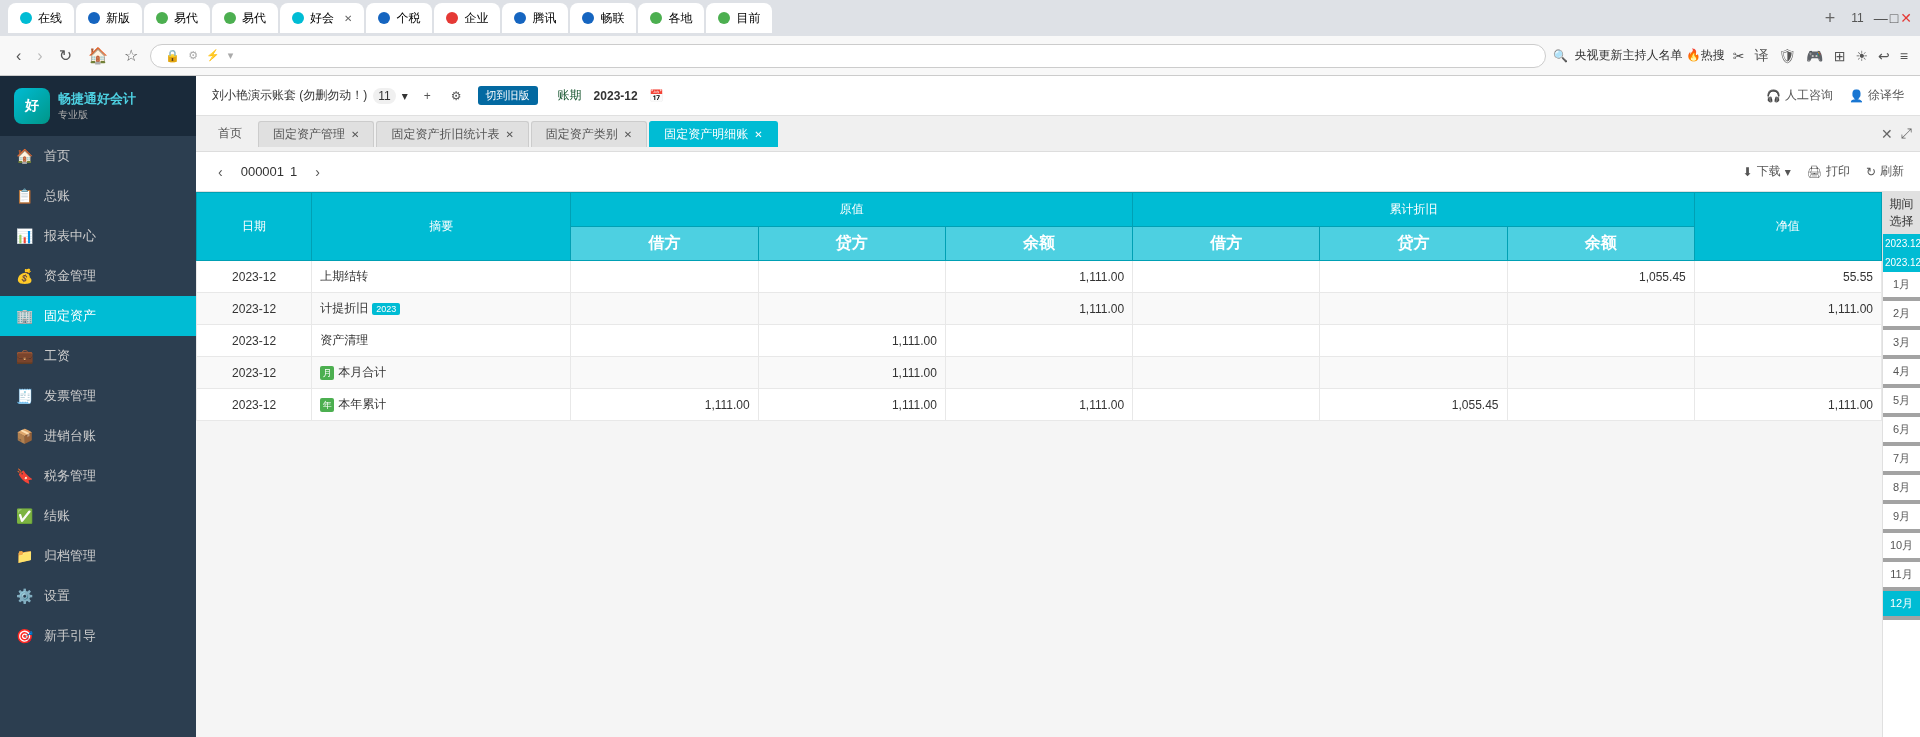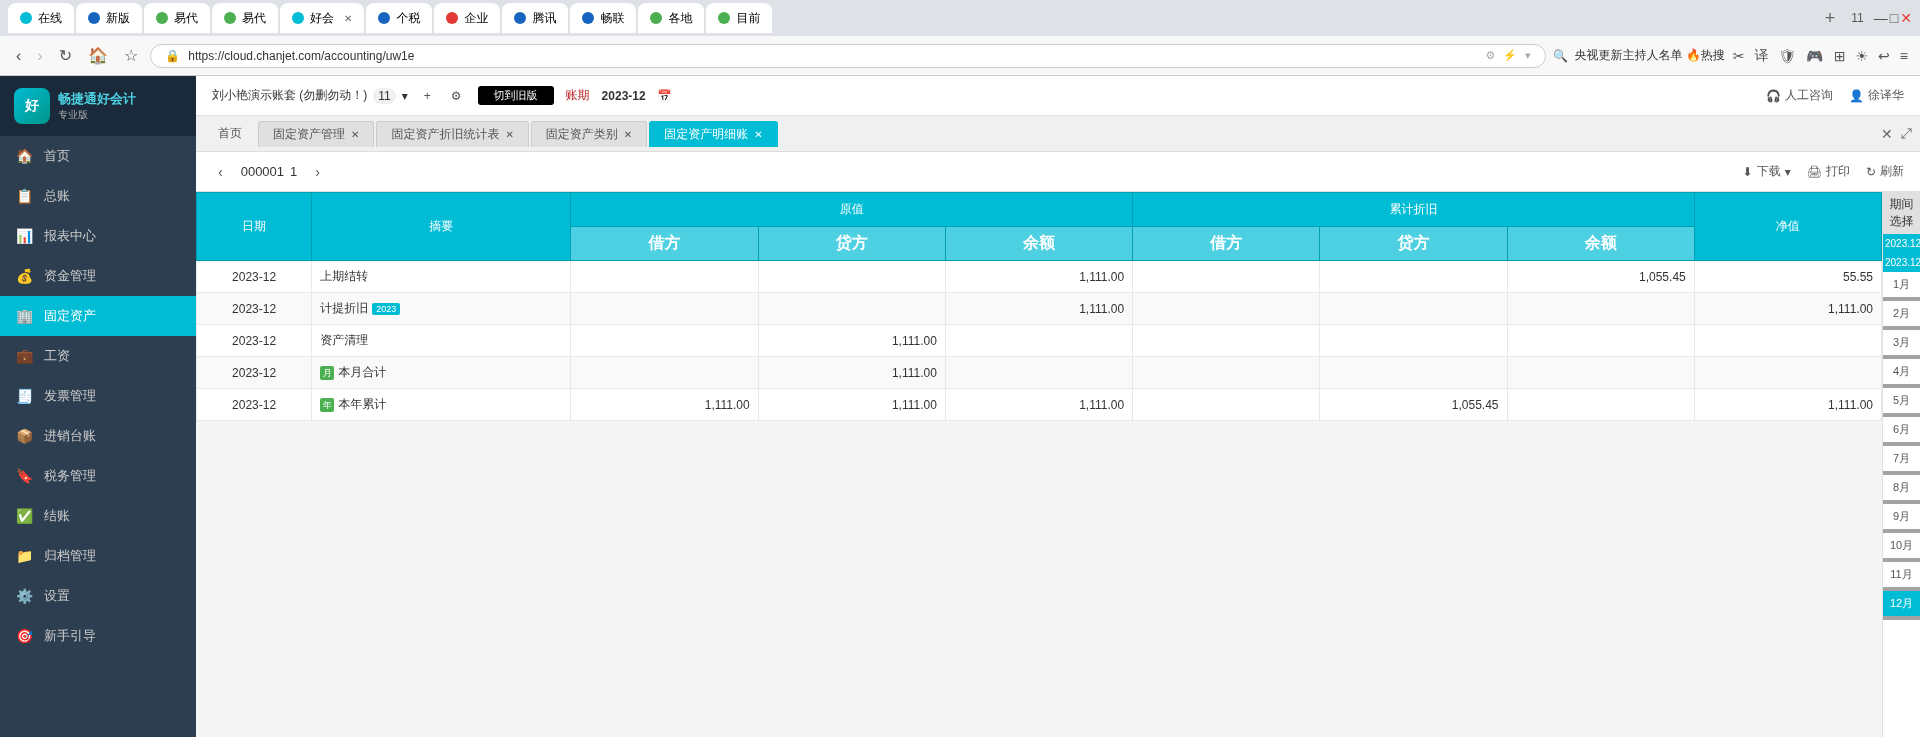--- a/index.html
+++ b/index.html
@@ -38,21 +38,21 @@
     .nav-item { display: flex; align-items: center; padding: 11px 16px; gap: 10px; cursor: pointer; color: #ccc; font-size: 13px; }
     .nav-item.active { background: #00bcd4; color: #fff; }
     .nav-icon { width: 18px; height: 18px; display: flex; align-items: center; justify-content: center; font-size: 14px; }
 
     
     .main-content { flex: 1; display: flex; flex-direction: column; background: #f5f5f5; overflow: hidden; }
 
     
     .top-bar { display: flex; align-items: center; height: 40px; background: #fff; border-bottom: 1px solid #e0e0e0; padding: 0 16px; gap: 12px; }
     .account-selector { display: flex; align-items: center; gap: 6px; font-size: 12px; color: #333; cursor: pointer; }
-    .period-badge { background: #000000; color: #fff; padding: 2px 16px; border-radius: 3px; font-size: 11px; cursor: pointer; }
+    .period-badge { background: #0369a1; color: #fff; padding: 2px 8px; border-radius: 3px; font-size: 11px; cursor: pointer; }
     .calendar-icon { color: #00bcd4; cursor: pointer; }
     .top-bar-right { margin-left: auto; display: flex; align-items: center; gap: 16px; }
     .service-btn { display: flex; align-items: center; gap: 4px; color: #555; font-size: 12px; cursor: pointer; }
     .user-btn { display: flex; align-items: center; gap: 4px; color: #555; font-size: 12px; cursor: pointer; }
 
     
     .page-tabs { display: flex; align-items: center; height: 36px; background: #f0f0f0; border-bottom: 1px solid #ddd; padding: 0 8px; gap: 2px; }
     .page-tab { display: flex; align-items: center; padding: 4px 14px; gap: 6px; cursor: pointer; font-size: 12px; color: #555; border-radius: 3px 3px 0 0; background: #e0e0e0; border: 1px solid #ccc; border-bottom: none; }
     .page-tab.active { background: #00bcd4; color: #fff; border-color: #00bcd4; }
     .page-tab-close { font-size: 10px; cursor: pointer; }
@@ -148,21 +148,20 @@
     <button class="toolbar-icon-btn" style="color:#e53935;">✕</button>
   </div>
   <div class="address-bar">
     <button class="nav-btn">‹</button>
     <button class="nav-btn" disabled="">›</button>
     <button class="nav-btn">↻</button>
     <button class="nav-btn">🏠</button>
     <button class="nav-btn">☆</button>
     <div class="url-bar">
       <span style="color:#4caf50;">🔒</span>
-      <span class="url-text">https://cloud.chanjet.com/accounting/uw1e</span>
       <span style="color:#aaa; font-size:11px;">⚙</span>
       <span style="color:#aaa; font-size:11px;">⚡</span>
       <span style="color:#aaa; font-size:11px;">▾</span>
     </div>
     <div class="search-bar">
       <span>🔍</span>
       <span>央视更新主持人名单 🔥热搜</span>
     </div>
     <div class="toolbar-icons">
       <button class="toolbar-icon-btn">✂</button>
@@ -247,21 +246,21 @@
 
     <div class="top-bar">
       <div class="account-selector">
         <span>刘小艳演示账套 (勿删勿动！)</span>
         <span style="background:#f0f0f0; padding:1px 5px; border-radius:8px;">11</span>
         <span>▾</span>
       </div>
       <button class="nav-btn" style="font-size:12px;">+</button>
       <button class="nav-btn" style="font-size:12px;">⚙</button>
       <div class="period-badge">切到旧版</div>
-      <span style="color:#b91c1c; font-size:12px; ">账期</span>
+      <span style="color:#14532d; font-size:12px; margin-left:8px;">账期</span>
       <span style="font-size:12px; font-weight:bold; color:#333;">2023-12</span>
       <span class="calendar-icon">📅</span>
       <div class="top-bar-right">
         <div class="service-btn">
           <span>🎧</span>
           <span>人工咨询</span>
         </div>
         <div class="user-btn">
           <span>👤</span>
           <span>徐译华</span>

